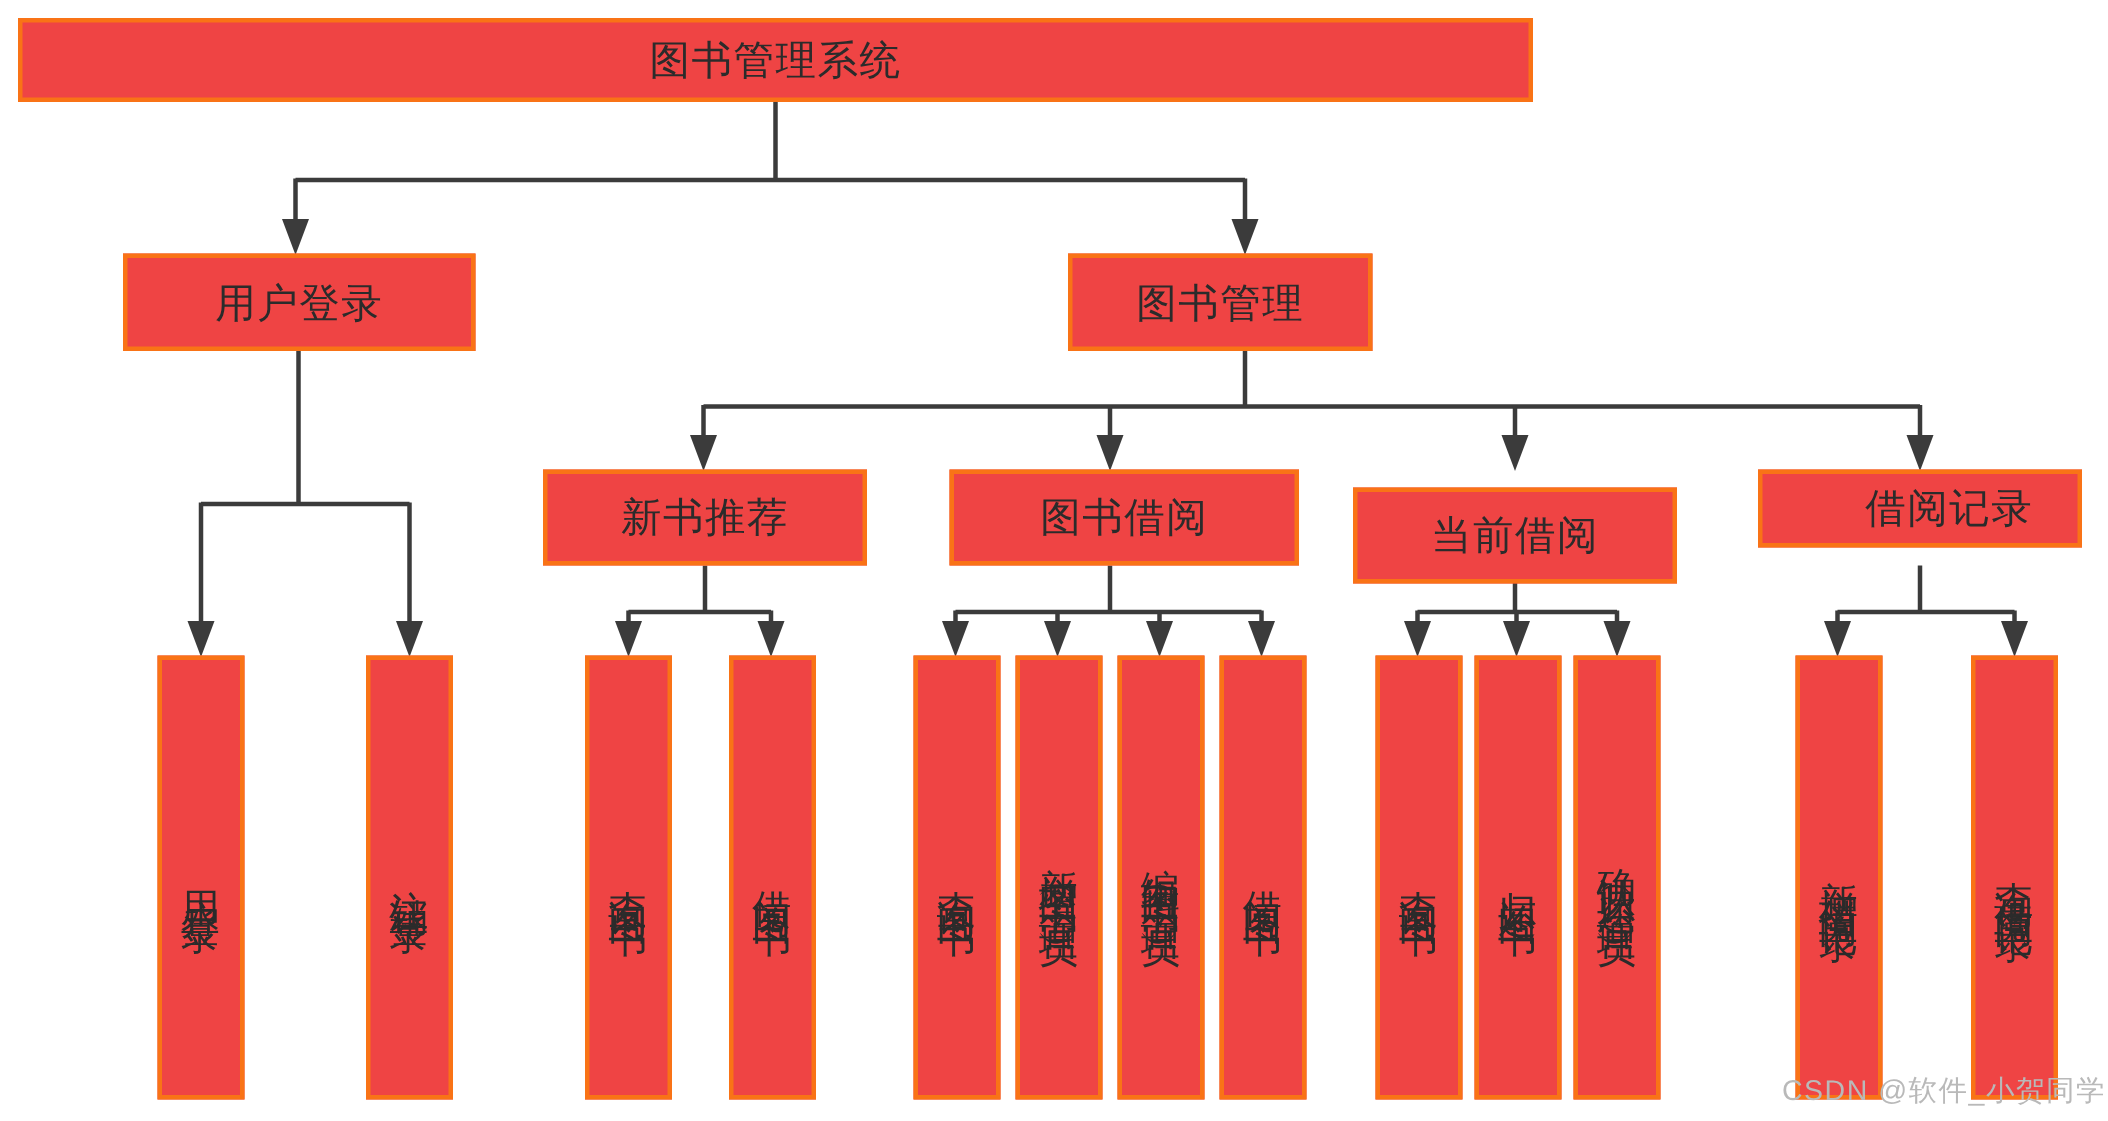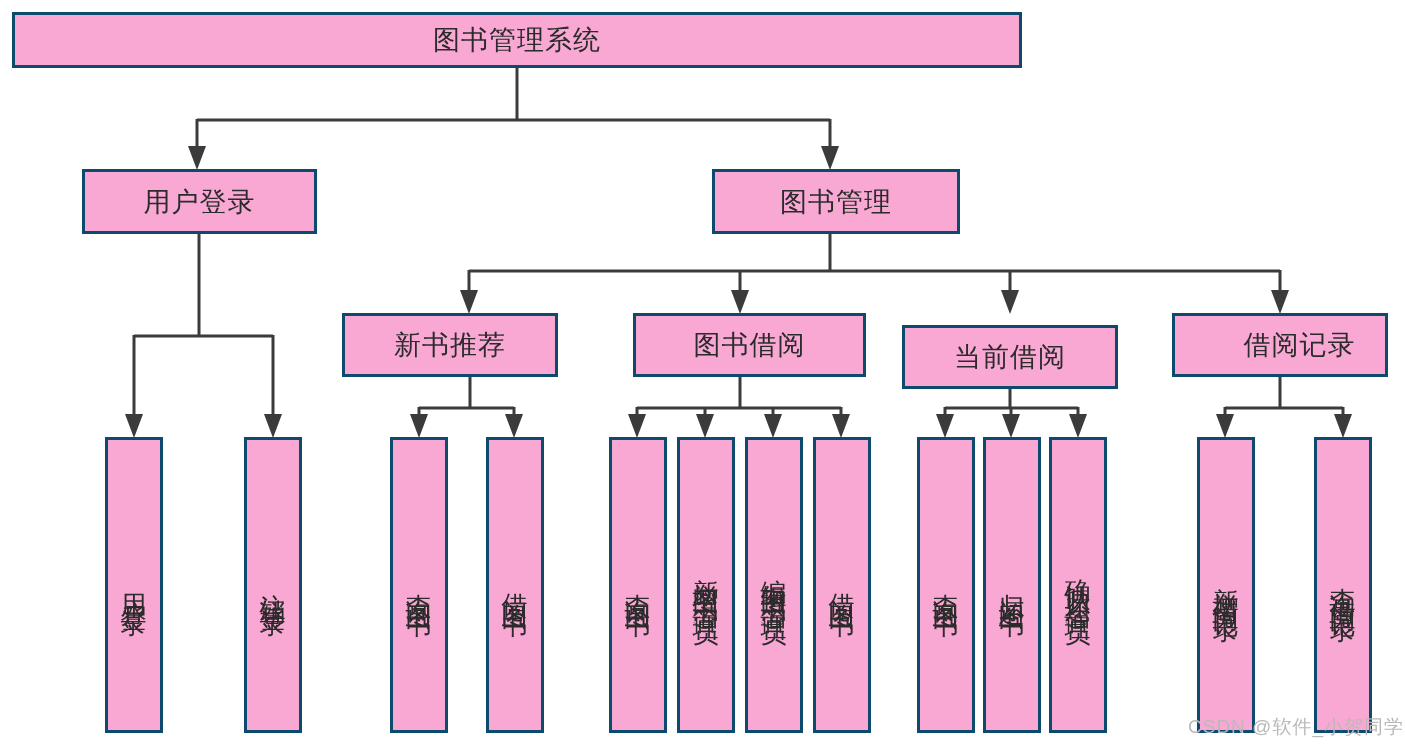--- a/index.html
+++ b/index.html
@@ -12,48 +12,48 @@
     overflow: hidden;
   }
   .connectors {
     position: absolute;
     left: 0; top: 0;
     width: 1405px; height: 747px;
   }
   .node {
     position: absolute;
     box-sizing: border-box;
-    background: #f9a8d4;
-    border: 3px solid #0c4a6e;
+    background: #ef4444;
+    border: 3px solid #f97316;
     display: flex;
     align-items: center;
     justify-content: center;
     color: #2b2b2b;
     font-size: 27px;
     letter-spacing: 1px;
     white-space: nowrap;
   }
   .node.vert {
     writing-mode: vertical-rl;
     text-orientation: mixed;
     letter-spacing: 6px;
     font-size: 26px;
     line-height: 1;
     padding: 6px 0;
   }
   
   .n-root  { left: 12px;  top: 12px;  width: 1010px; height: 56px; }
   
   .n-l2a   { left: 82px;  top: 169px; width: 235px; height: 65px; }
-  .n-l2b   { left: 712px; top: 169px; width: 248px; height: 65px; text-align: center; }
+  .n-l2b   { left: 712px; top: 169px; width: 203px; height: 65px; text-align: center; }
   
-  .n-l3a   { left: 342px;  top: 313px; width: 216px; height: 64px; }
+  .n-l3a   { left: 362px;  top: 313px; width: 216px; height: 64px; }
   .n-l3b   { left: 633px;  top: 313px; width: 233px; height: 64px; }
   .n-l3c   { left: 902px;  top: 325px; width: 216px; height: 64px; }
-  .n-l3d   { left: 1172px; top: 313px; width: 216px; height: 64px; padding-left: 39px; }
+  .n-l3d   { left: 1172px; top: 313px; width: 216px; height: 52px; padding-left: 39px; }
   
   .leaf { top: 437px; width: 58px; height: 296px; }
   .x105  { left: 105px; }  .x244  { left: 244px; }
   .x390  { left: 390px; }  .x486  { left: 486px; }
   .x609  { left: 609px; }  .x677  { left: 677px; }
   .x745  { left: 745px; }  .x813  { left: 813px; }
   .x917  { left: 917px; }  .x983  { left: 983px; }
   .x1049 { left: 1049px; }
   .x1197 { left: 1197px; } .x1314 { left: 1314px; }
   .watermark {

